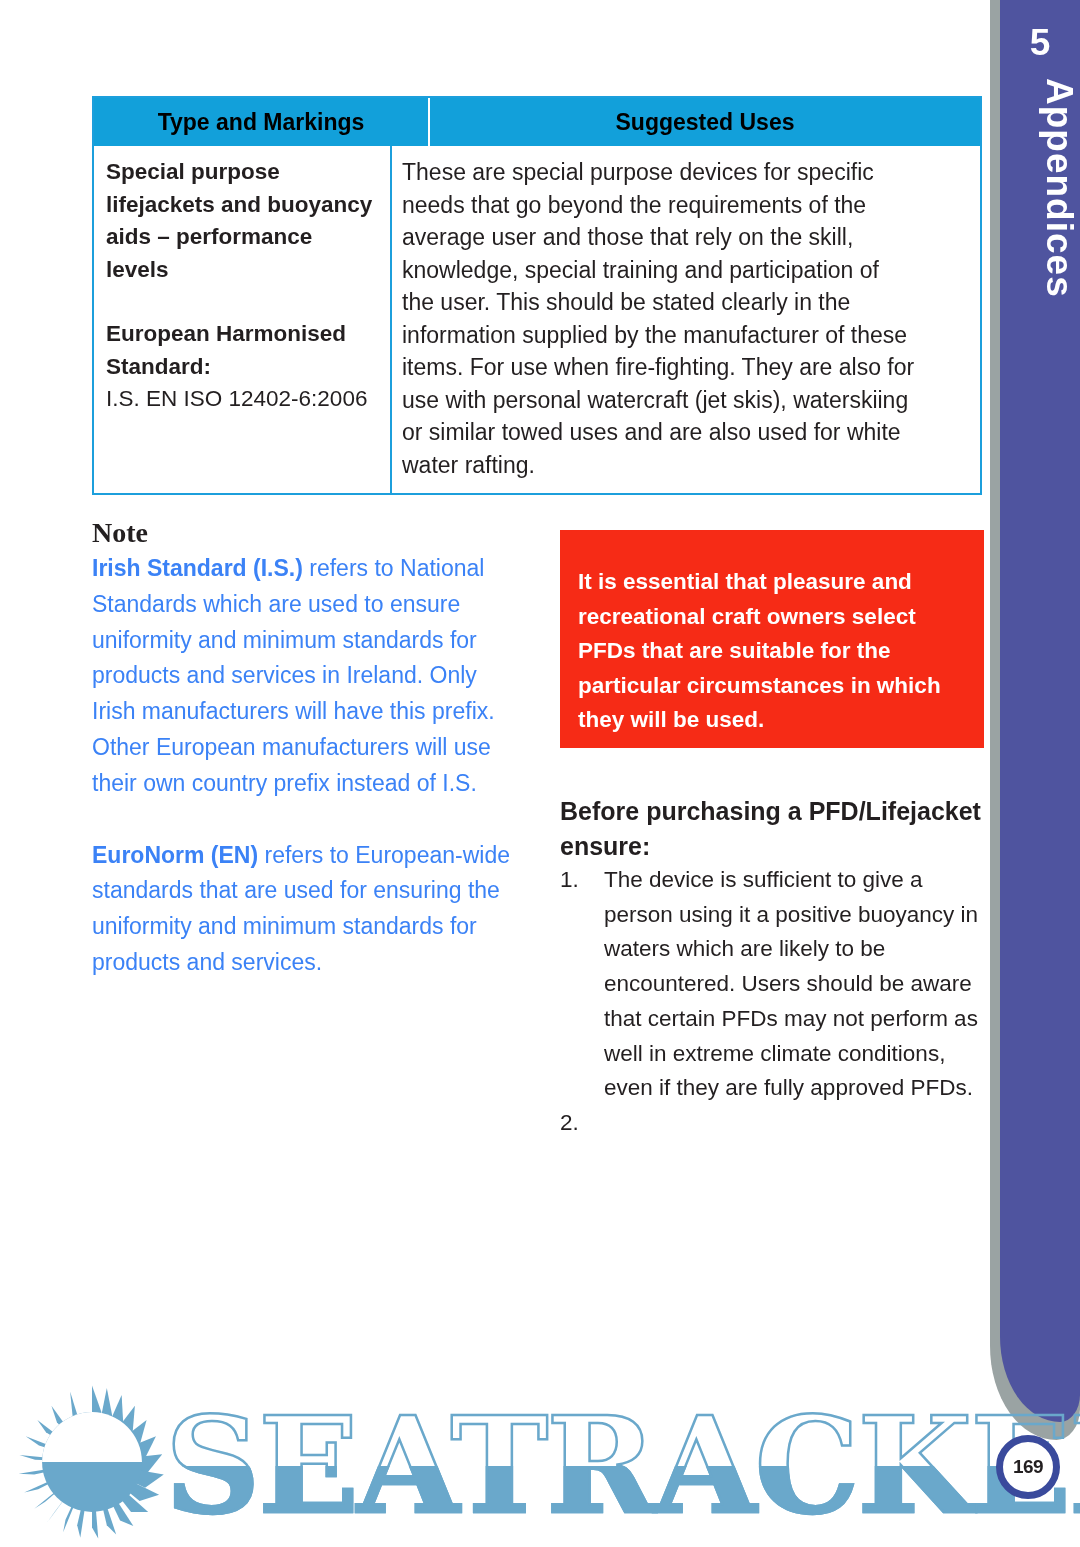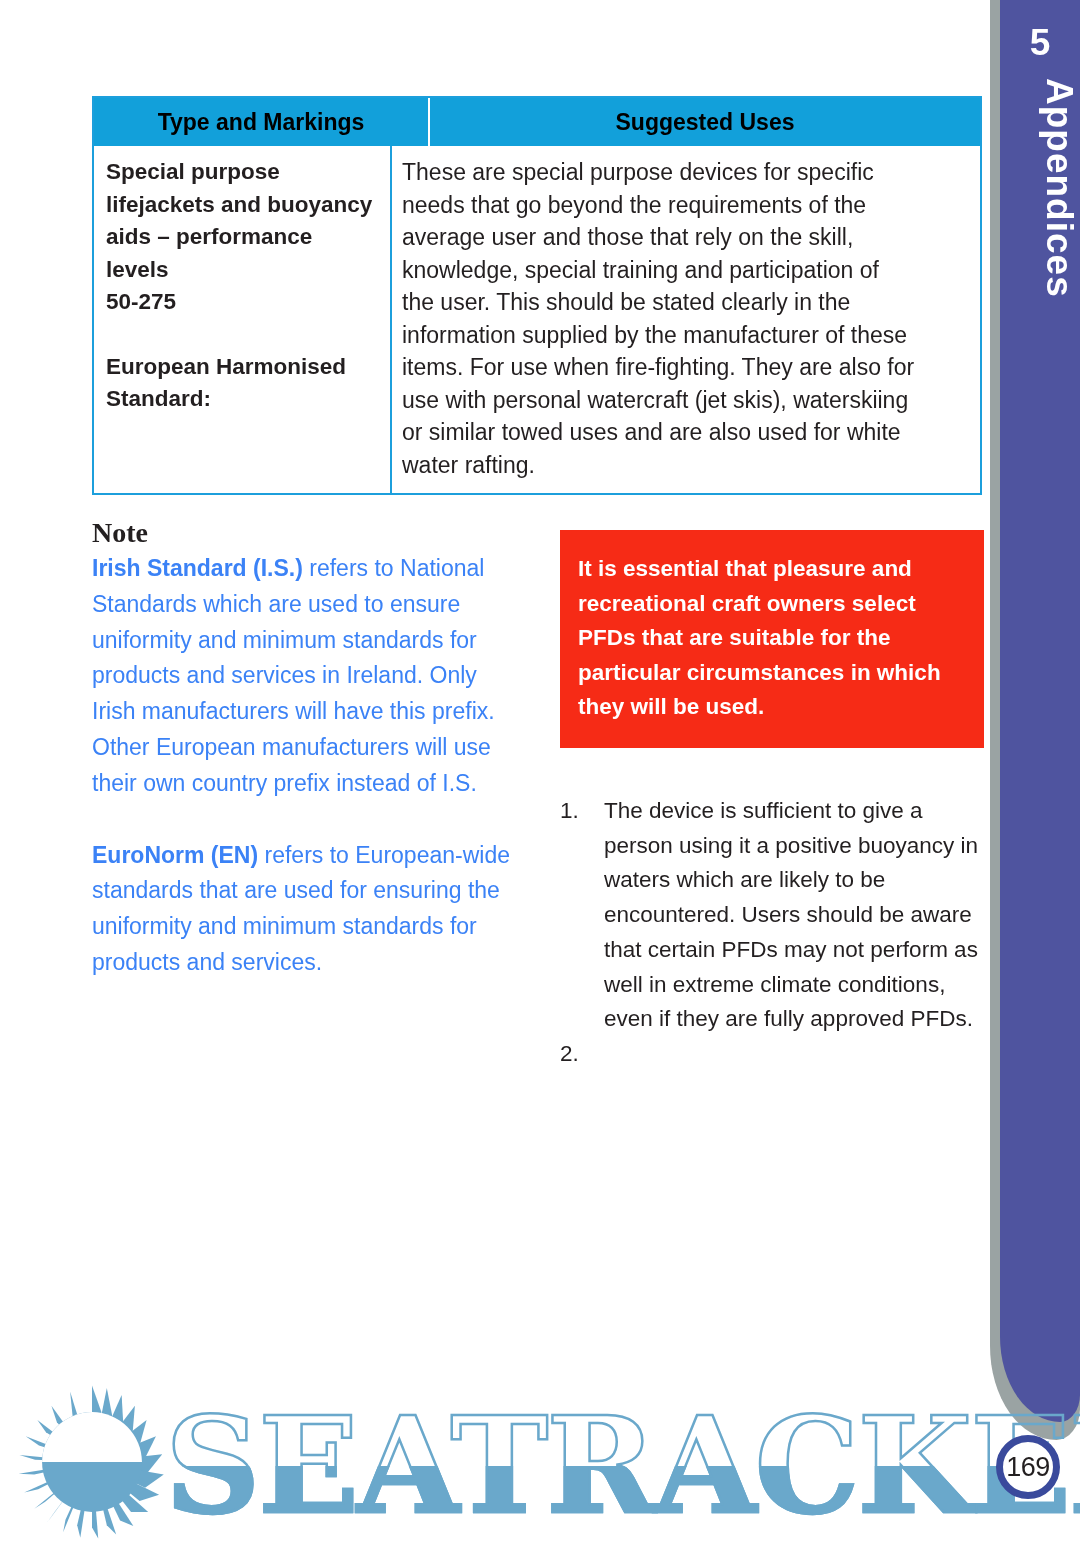--- a/index.html
+++ b/index.html
@@ -170,21 +170,21 @@
   .para-gap { height: 36px; }
 
   
   .callout {
     position: absolute;
     left: 560px;
     top: 14px;
     width: 424px;
     height: 218px;
     background: #f62b16;
-    padding: 22px 20px 0 18px;
+    padding: 35px 20px 0 18px;
   }
   .callout-text {
     color: #ffffff;
     font-size: 22.5px;
     font-weight: bold;
     line-height: 34.5px;
   }
 
   
   .sec-head {
@@ -256,22 +256,22 @@
     width: 64px;
     height: 64px;
     border-radius: 50%;
     border: 7px solid #3a4a9c;
     background: #ffffff;
     display: flex;
     align-items: center;
     justify-content: center;
   }
   .pagenum span {
-    font-size: 27px;
-    font-weight: normal;
+    font-size: 19px;
+    font-weight: bold;
     color: #231f20;
     letter-spacing: -0.5px;
   }
 </style>
 </head>
 <body>
 
 <div class="page">
 
   <div class="side-tab-wrap">
@@ -285,24 +285,24 @@
   <div class="tbl">
     <div class="tbl-head">
       <div class="cell c1">Type and Markings</div>
       <div class="cell c2">Suggested Uses</div>
     </div>
     <div class="tbl-body">
       <div class="c1">
         <div class="cell-strong">Special purpose</div>
         <div class="cell-strong">lifejackets and buoyancy</div>
         <div class="cell-strong">aids – performance levels</div>
-        <div class="cell-strong">50-275</div>
         <div class="cell-gap"></div>
         <div class="cell-strong">European Harmonised</div>
         <div class="cell-strong">Standard:</div>
+        <div class="cell-plain">I.S. EN ISO 12402-6:2006</div>
       </div>
       <div class="c2">
         <div class="cell-para">These are special purpose devices for specific needs that go beyond the requirements of the average user and those that rely on the skill, knowledge, special training and participation of the user. This should be stated clearly in the information supplied by the manufacturer of these items. For use when fire-fighting. They are also for use with personal watercraft (jet skis), waterskiing or similar towed uses and are also used for white water rafting.</div>
       </div>
     </div>
   </div>
 
   <div class="cols">
 
     <div class="col-left">
@@ -314,20 +314,21 @@
       <p class="body-p"><b>EuroNorm (EN)</b><span> refers to European-wide standards that are used for ensuring the uniformity and minimum standards for products and services.</span></p>
       <div class="para-gap"></div>
 
     </div>
 
     <div class="callout">
       <div class="callout-text">It is essential that pleasure and recreational craft owners select PFDs that are suitable for the particular circumstances in which they will be used.</div>
     </div>
 
     <div class="col-right" style="top:278px;">
+      <div class="sec-head">Before purchasing a PFD/Lifejacket ensure:</div>
       <ol class="numlist">
         <li>
           <span class="num">1.</span>
           <span>The device is sufficient to give a person using it a positive buoyancy in waters which are likely to be encountered. Users should be aware that certain PFDs may not perform as well in extreme climate conditions, even if they are fully approved PFDs.</span>
         </li>
         <li>
           <span class="num">2.</span>
         </li>
       </ol>
     </div>

